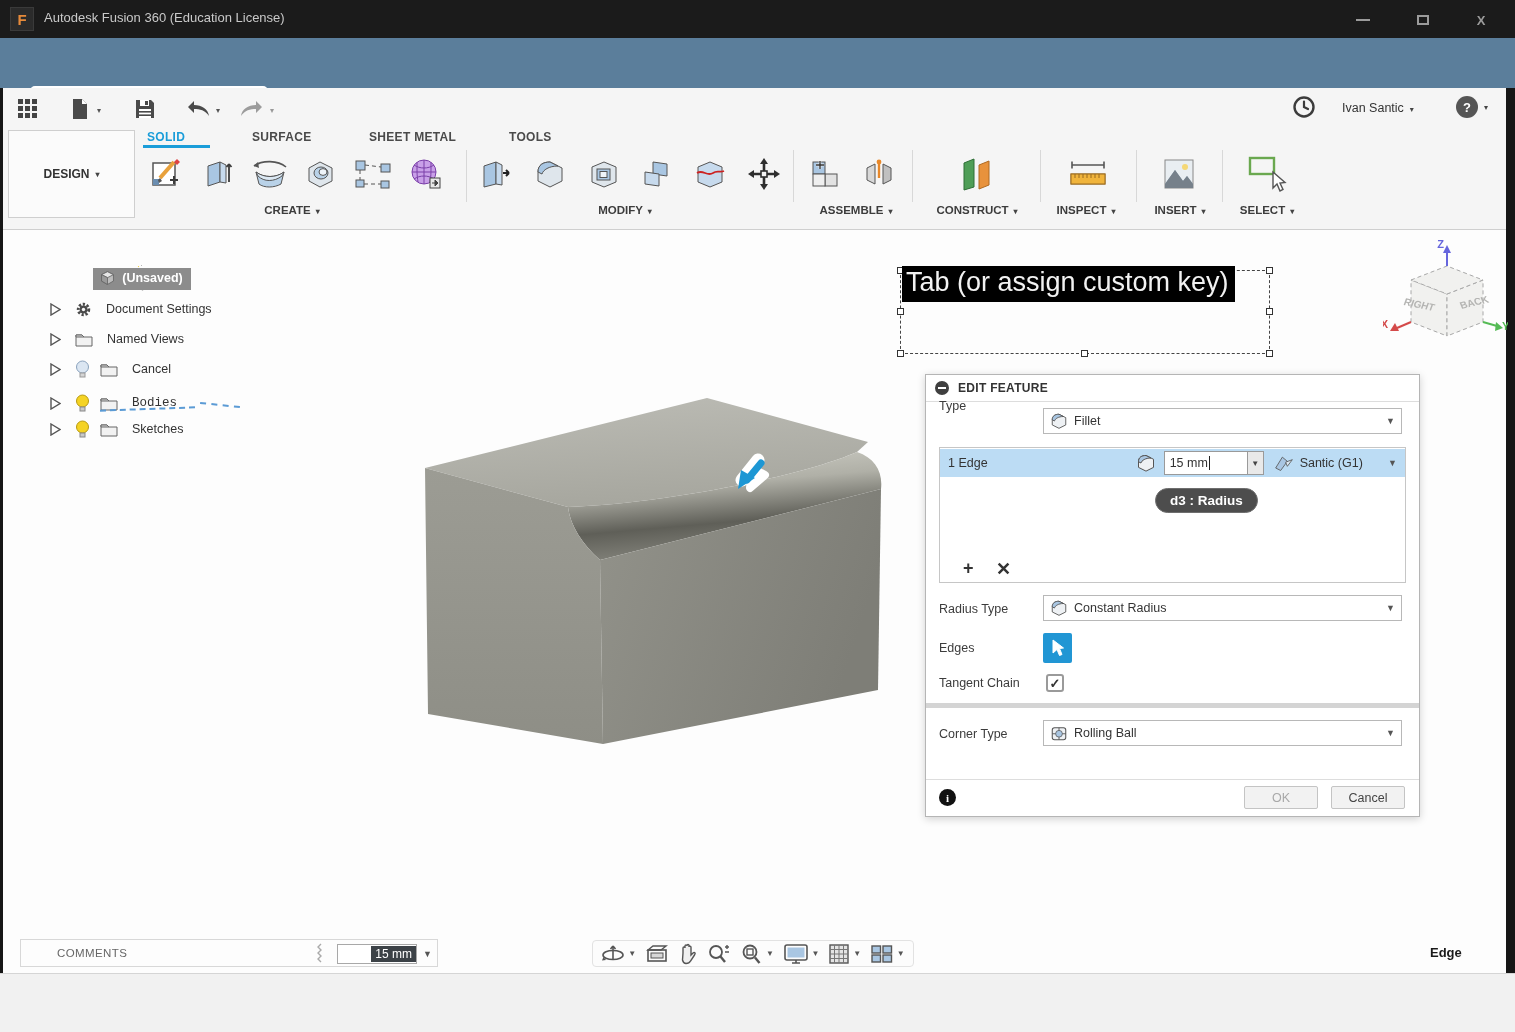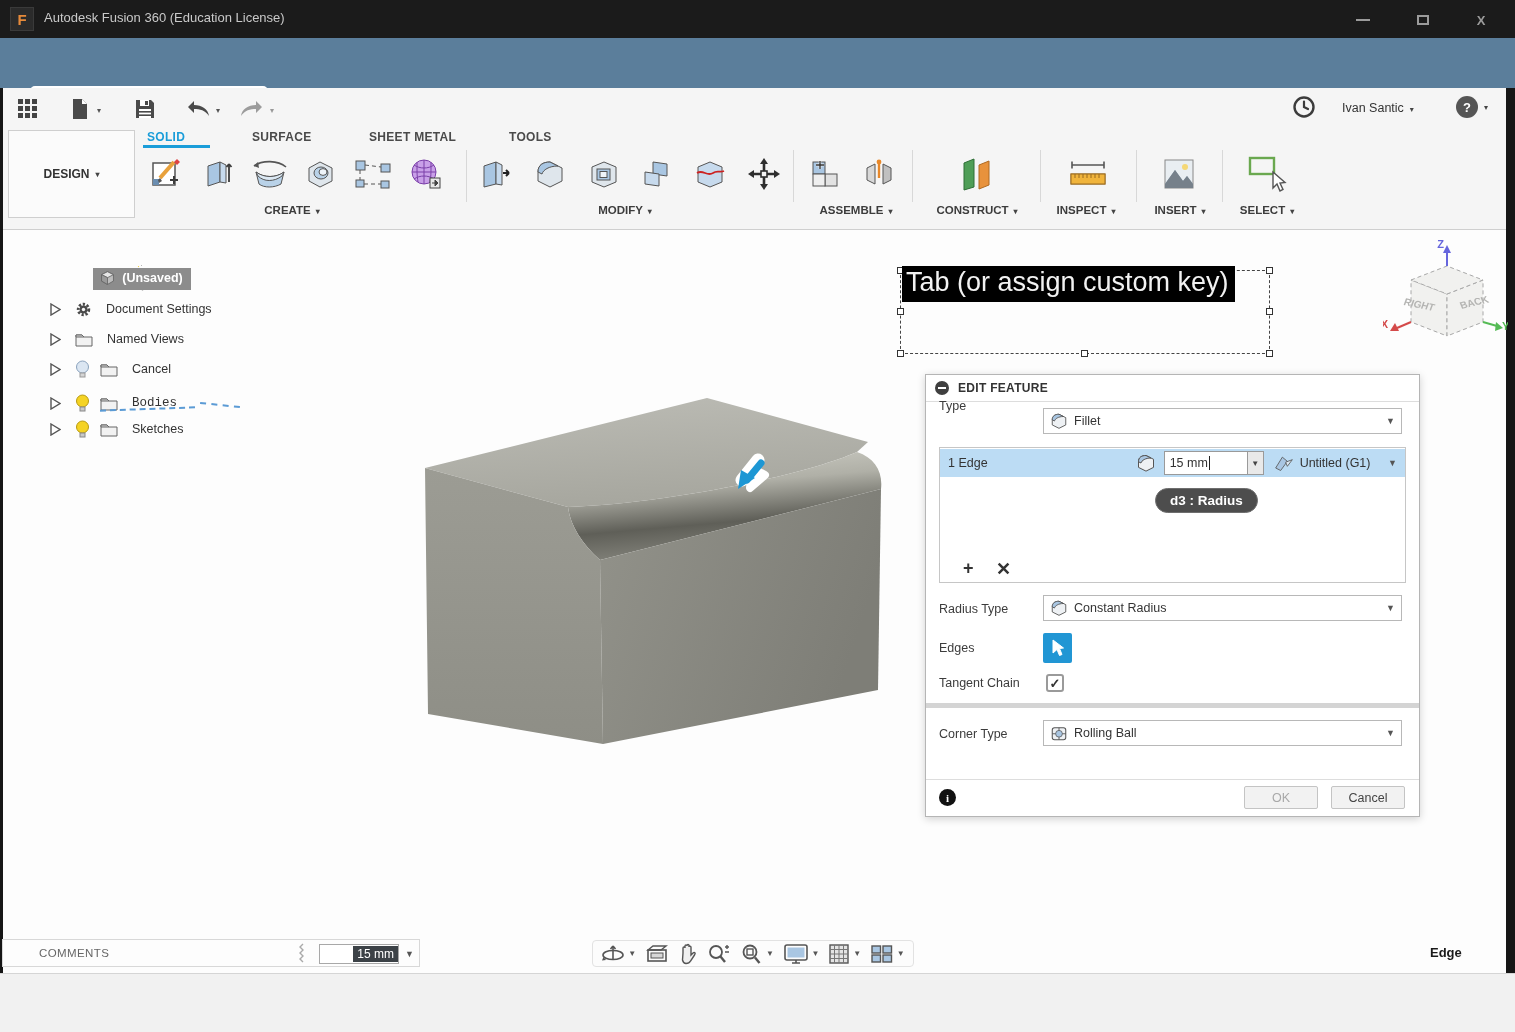--- a/index.html
+++ b/index.html
@@ -85,21 +85,21 @@
               display:flex;align-items:center;justify-content:center;font-size:13px;color:#333;font-weight:bold;}
   #dlg-divider{left:0px;top:328px;width:493px;height:5px;background:#d4d4d4;}
   #dlg-footline{left:0px;top:404px;width:493px;height:1px;background:#ddd;}
   #info-i{left:13px;top:414px;width:17px;height:17px;border-radius:50%;background:#111;color:#fff;
           display:flex;align-items:center;justify-content:center;font-size:11px;font-weight:bold;font-family:"Liberation Serif",serif;}
   .dlgbtn{top:411px;width:74px;height:23px;background:#f2f2f2;border:1px solid #c4c4c4;border-radius:2px;
           display:flex;align-items:center;justify-content:center;font-size:12.5px;}
   #ok-btn{left:318px;color:#a8a8a8;}
   #cancel-btn{left:405px;color:#444;}
   
-  #comments-bar{left:2px;top:939px;width:418px;height:28px;background:#fdfdfd;border:1px solid #d8d8d8;}
+  #comments-bar{left:20px;top:939px;width:418px;height:28px;background:#fdfdfd;border:1px solid #d8d8d8;}
   #comments-label{left:36px;top:7px;font-size:11.5px;color:#666;letter-spacing:.4px;}
   #dim-input{left:316px;top:4px;width:80px;height:20px;background:#fff;border:1px solid #a8a8a8;
              display:flex;align-items:center;justify-content:flex-end;}
   #dim-input .sel{background:#3c4247;color:#fff;font-size:12px;padding:1px 4px;}
   #dim-caret{left:402px;top:9px;font-size:9px;color:#555;}
   #navbar{left:592px;top:940px;width:322px;height:27px;background:#fcfcfc;border:1px solid #e2e2e2;border-radius:4px;
           display:flex;align-items:center;justify-content:space-around;padding:0 4px;}
   .navic{display:flex;align-items:center;}
   .navcaret{font-size:8px;color:#555;margin-left:3px;}
   #edge-status{left:1430px;top:945px;font-size:13px;font-weight:bold;color:#1a1a1a;}
@@ -555,21 +555,21 @@
         </svg>
         <div id="radius-input" style="margin-left:8px;">
           <span>15 mm</span>
             <span class="caretbar"></span>
         </div>
         <div id="radius-dd-btn">▼</div>
         <svg style="margin-left:10px;" width="20" height="18" viewBox="0 0 24 20">
           <path d="M2 16 10 3 16 8 8 19Z" fill="#a9c6e2" stroke="#555"></path>
           <path d="M14 9 22 6 16 14Z" fill="#dce9f4" stroke="#555"></path>
         </svg>
-        <span style="margin-left:6px;">Untitled (G1)</span>
+        <span style="margin-left:6px;">Santic (G1)</span>
         <span style="margin-left:auto;margin-right:8px;font-size:9px;color:#555;">▼</span>
       </div>
       <div class="abs" id="d3-tooltip">d3 : Radius</div>
       <div class="abs tblbtn" style="left:23px;top:110px;">+</div>
       <div class="abs tblbtn" style="left:56px;top:110px;">✕</div>
     </div>
 
     <div class="abs fldlabel" style="left:13px;top:227px;">Radius Type</div>
     <div class="abs dd" style="left:117px;top:220px;width:359px;">
       <svg width="18" height="18" viewBox="0 0 32 32">

